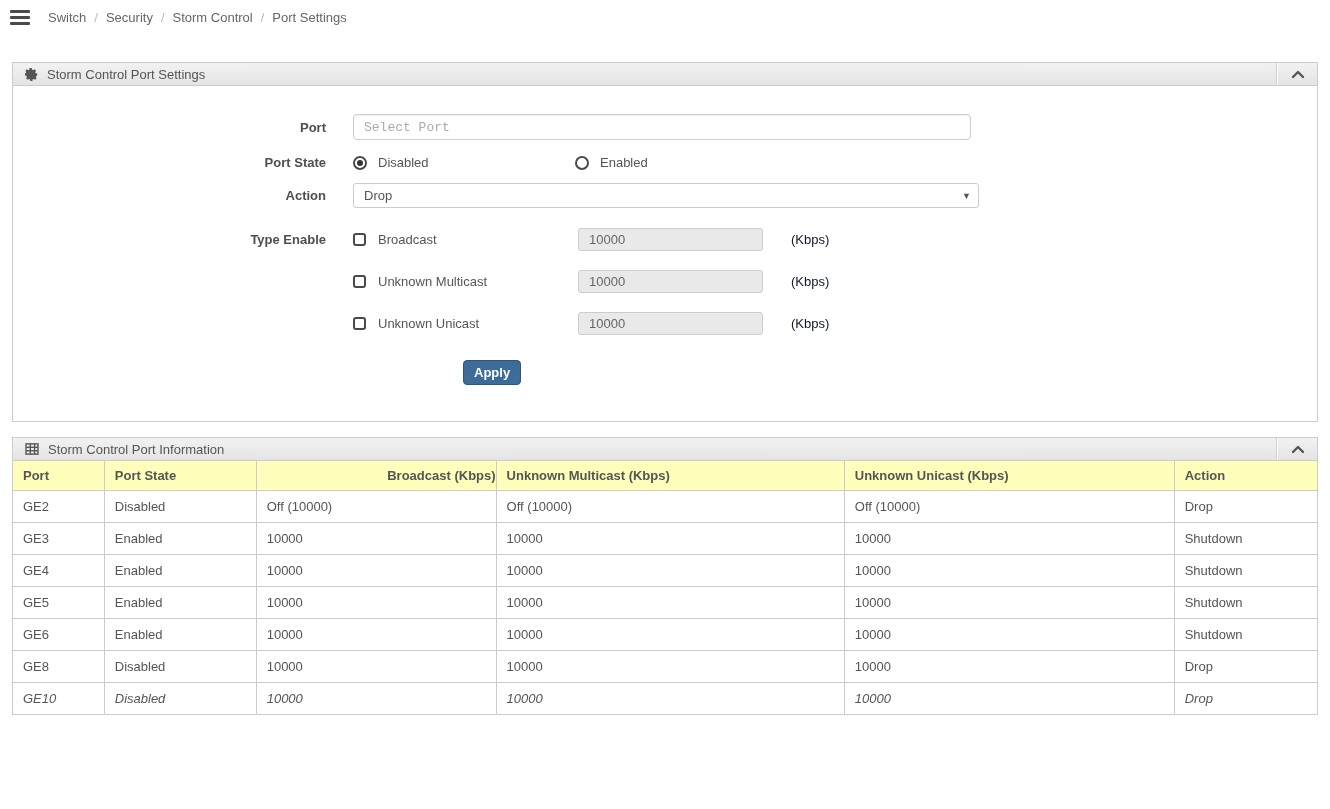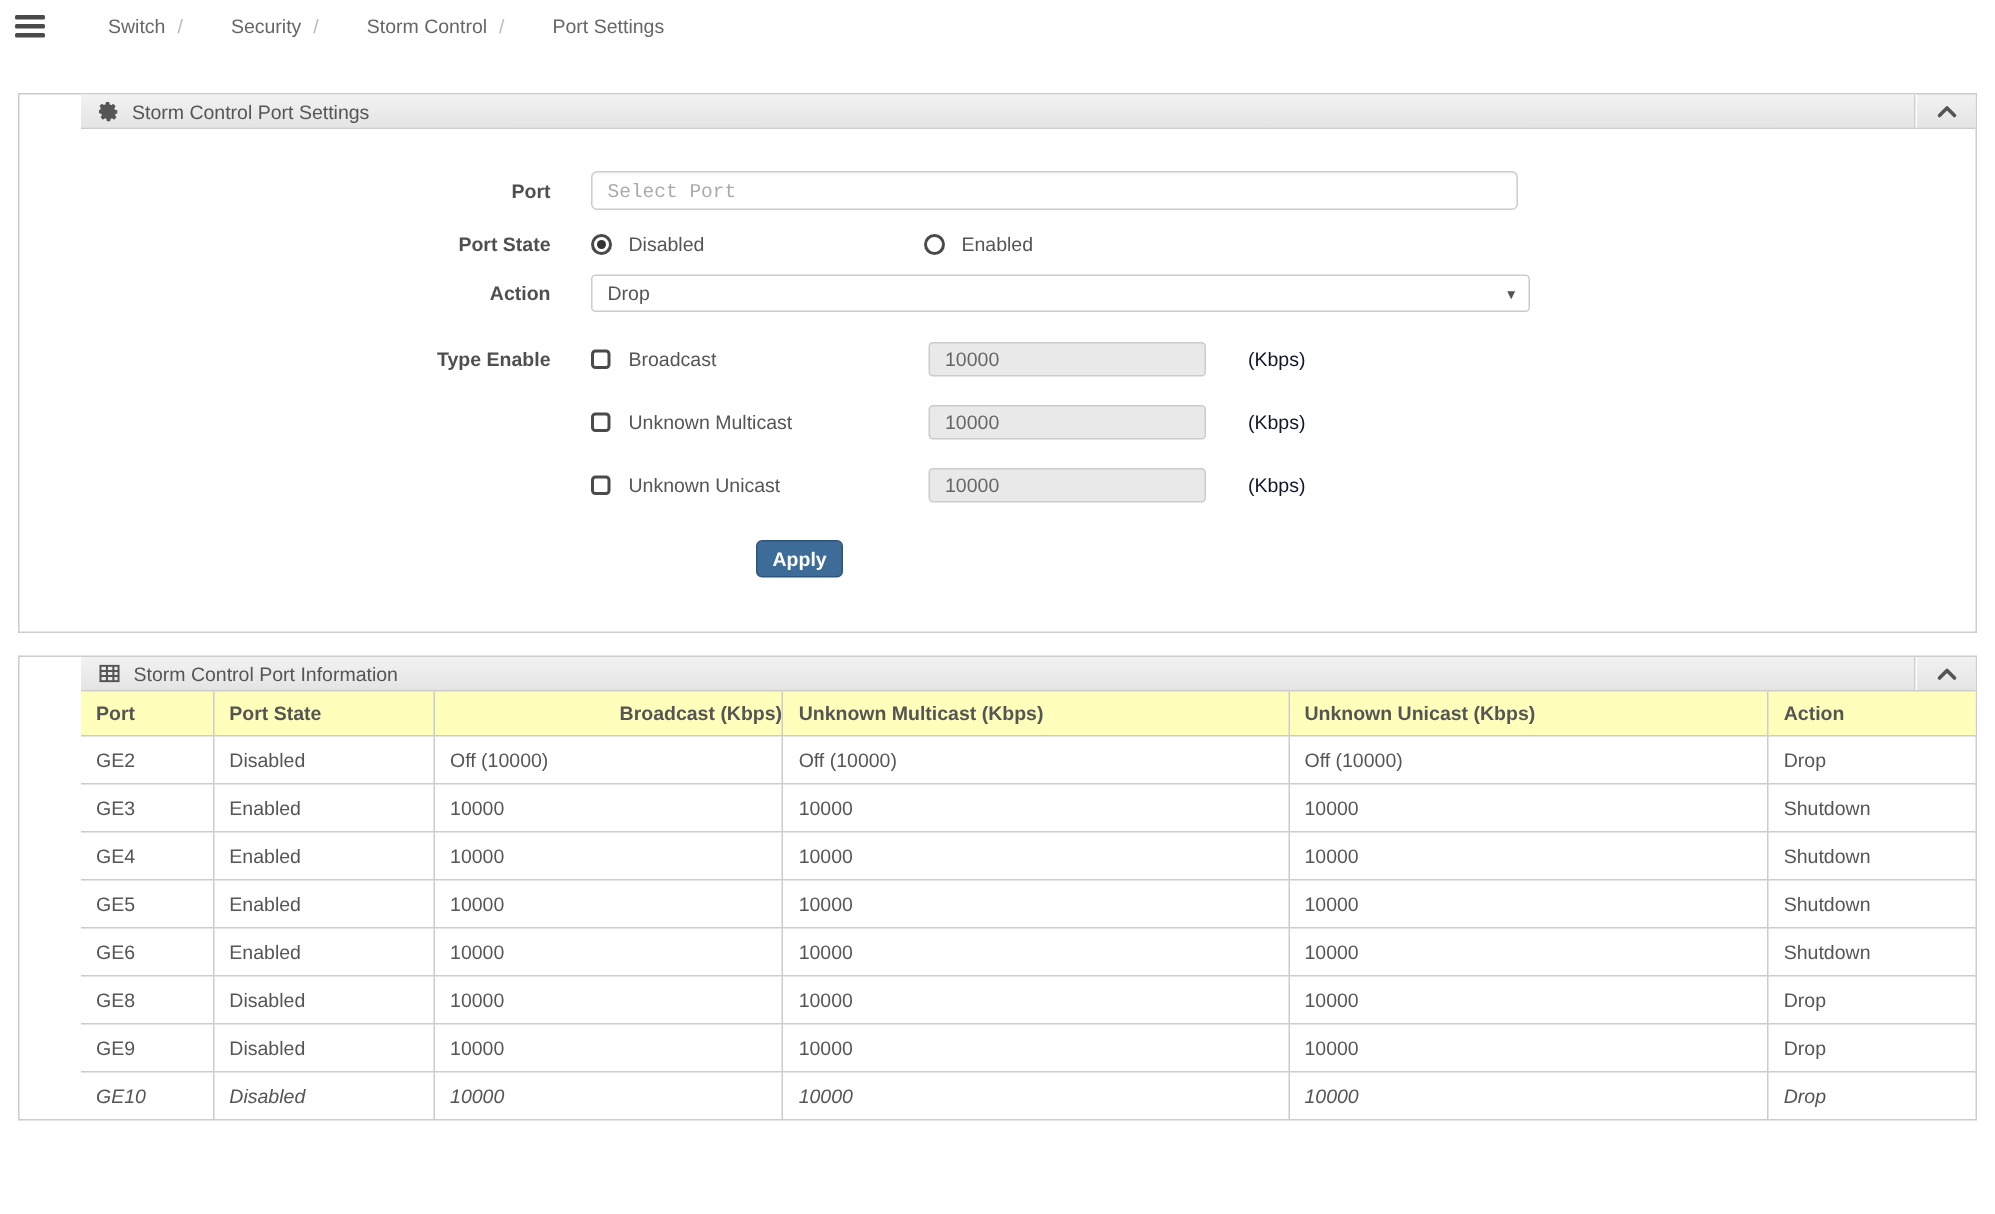--- a/index.html
+++ b/index.html
@@ -5,25 +5,25 @@
   * { margin:0; padding:0; box-sizing:border-box; }
   html,body { width:1330px; height:809px; background:#fff;
     font-family:"Liberation Sans","DejaVu Sans",sans-serif; font-size:13px; color:#555; }
 
   
   .topbar { display:flex; align-items:center; height:34px; padding-left:10px; }
   .hamburger { width:20px; height:15px; display:flex; flex-direction:column;
     justify-content:space-between; cursor:pointer; margin-right:18px; }
   .hamburger span { display:block; height:3px; background:#4a4a4a; border-radius:1px; }
   .crumbs { display:flex; align-items:center; gap:8px; color:#666; }
-  .crumb { cursor:pointer;margin-left:24px; }
+  .crumb { cursor:pointer; }
   .crumb-sep { color:#bbb; }
 
   
-  .panel { margin:0 12px; border:1px solid #ccc; background:#fff;padding-left:41px; }
+  .panel { margin:0 12px; border:1px solid #ccc; background:#fff; }
   .panel-settings { margin-top:28px; }
   .panel-info { margin-top:15px; }
   .panel-header { height:23px; display:flex; align-items:center;
     background:linear-gradient(#f2f2f2,#e4e4e4); border-bottom:1px solid #ccc;
     padding-left:12px; position:relative; }
   .panel-title { font-size:13px; color:#555; margin-left:9px; }
   .panel-icon { color:#555; display:inline-flex; align-items:center; }
   .collapse-btn { position:absolute; right:0; top:0; width:40px; height:100%;
     display:flex; align-items:center; justify-content:center;
     border-left:1px solid #fff; box-shadow:-1px 0 0 #d0d0d0; cursor:pointer; }
@@ -267,28 +267,20 @@
         </tr>
         <tr>
           <td>GE8</td>
           <td>Disabled</td>
           <td>10000</td>
           <td>10000</td>
           <td>10000</td>
           <td>Drop</td>
         </tr>
         <tr>
-          <td>GE9</td>
-          <td>Disabled</td>
-          <td>10000</td>
-          <td>10000</td>
-          <td>10000</td>
-          <td>Drop</td>
-        </tr>
-        <tr>
           <td>GE10</td>
           <td>Disabled</td>
           <td>10000</td>
           <td>10000</td>
           <td>10000</td>
           <td>Drop</td>
         </tr>
       </tbody>
   </table>
 </div>

